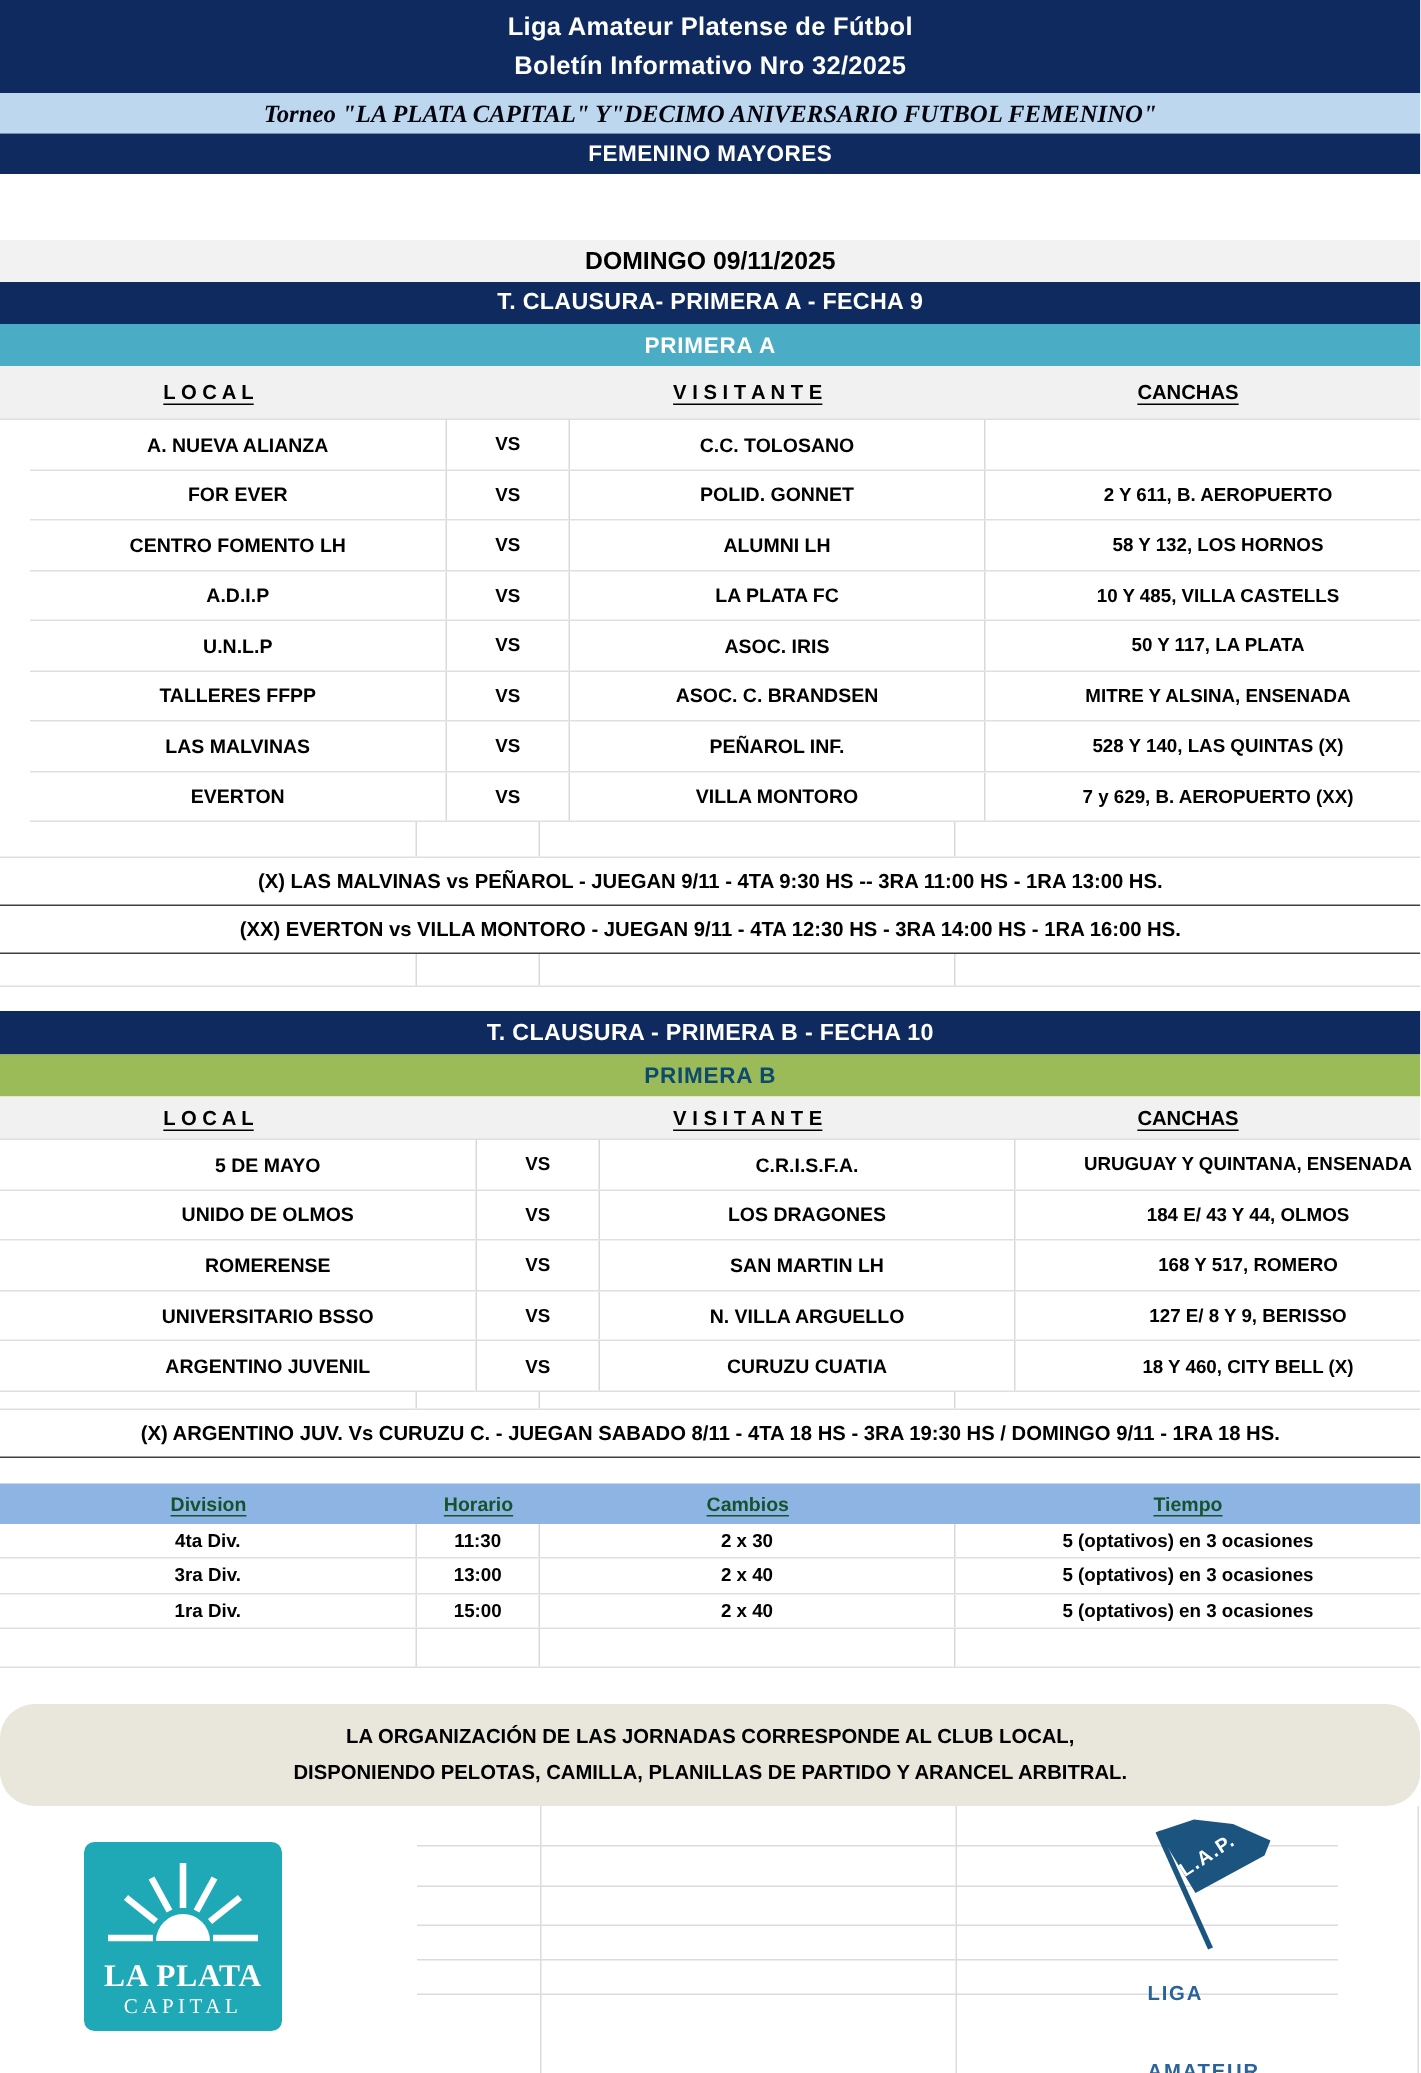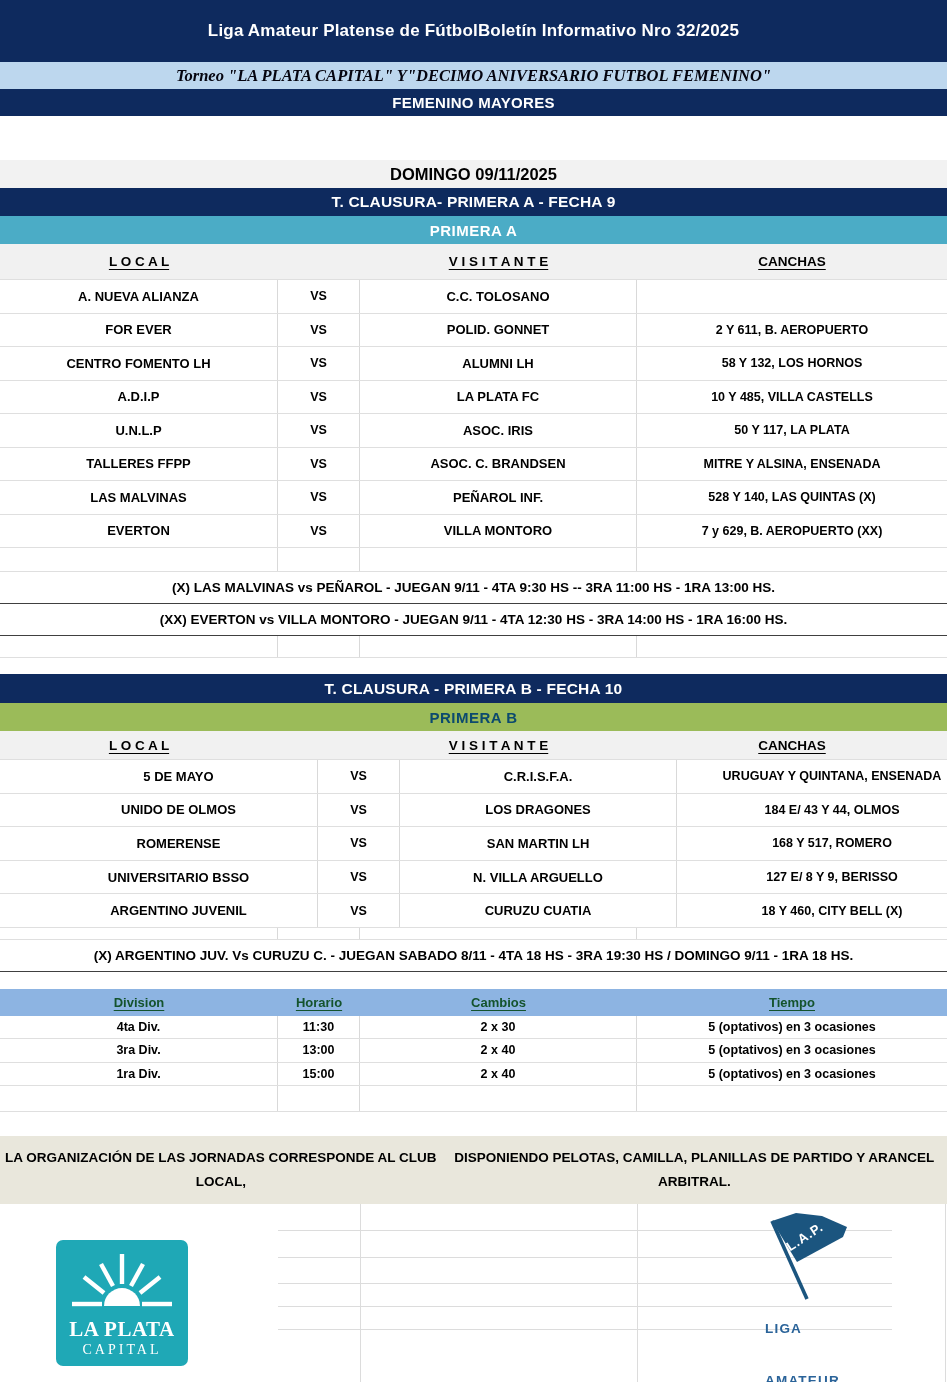--- a/index.html
+++ b/index.html
@@ -1,21 +1,21 @@
 <!DOCTYPE html>
 <html><head>
 <meta charset="utf-8">
 <style>
   html,body { margin:0; padding:0; background:#ffffff; }
   .page {
     position:relative; width:947px; height:1382px; background:#fff;
     font-family:"Liberation Sans", sans-serif; color:#000; overflow:hidden;
   }
   
-  .band { display:flex; align-items:center; justify-content:center; text-align:center; box-sizing:border-box; }
+  .band { display:flex; flex-direction:column; align-items:center; justify-content:center; text-align:center; box-sizing:border-box; }
   .band-navy   { background:#0e2a5e; color:#fff; font-weight:bold; }
   .band-powder { background:#bdd7ee; }
   .band-gray   { background:#f2f2f2;margin-top:44px; }
   .band-teal   { background:#4bacc6; color:#fff; font-weight:bold;text-align:right; }
   .band-green  { background:#9bbb59; color:#0c4a6e; font-weight:bold; }
   .band-beige  { background:#e9e7dc; }
   .band-footer { background:#8db4e2; }
 
   .title-band { height:62px; font-size:17px; line-height:26px; letter-spacing:0.2px; }
   .torneo-band { height:27px; font-family:"Liberation Serif", serif; font-style:italic; font-weight:bold; font-size:16.5px; color:#050510; }
@@ -30,45 +30,45 @@
   .t-row { display:grid; grid-template-columns:278px 82px 277px 310px; box-sizing:border-box; }
   .t-row > div { display:flex; align-items:center; justify-content:center; text-align:center; box-sizing:border-box; }
   .rb > div:nth-child(1), .rb > div:nth-child(2), .rb > div:nth-child(3) { border-right:1px solid #d9d9d9; }
   .hb { border-bottom:1px solid #dfdfdf; }
 
   .colhead-row { background:#f1f1f1; }
   .colhead-row .lbl { font-weight:bold; font-size:13.5px; text-decoration:underline; text-underline-offset:3px; }
   .colhead-a { height:36px; }
   .colhead-b { height:29px; }
 
-  .row-a { height:33.5px; }
+  .row-a { height:33.5px;margin-left:20px; }
   .row-b { height:33.6px;padding-left:40px; }
   .team { font-weight:bold; font-size:13px; }
   .vs   { font-weight:bold; font-size:12.5px; }
   .addr { font-weight:bold; font-size:12.5px; }
 
   .empty-row { background:#fff; }
   .spacer { background:#fff; }
 
   .note-row { display:flex; align-items:center; justify-content:center; text-align:center;
               height:32px; font-weight:bold; font-size:13.5px; border-bottom:1px solid #404040; box-sizing:border-box; }
 
   
   .sched-head { background:#8db4e2; height:27px; }
   .sched-head .lbl { color:#14532d; font-weight:bold; font-size:13px; text-decoration:underline; text-underline-offset:3px; }
   .sched-row { height:23.34px; font-weight:bold; font-size:12.5px; }
 
   
-  .org-band { height:68px; font-weight:bold; font-size:13.5px; line-height:24px; color:#000; }
+  .org-band { height:68px; font-weight:bold; font-size:13.5px; line-height:24px; color:#000;border-radius:23px; }
 
   
   .logo-zone { position:relative; height:198px; background:#fff; }
   .hline { position:absolute; left:278px; width:614px; height:1px; background:#dcdcdc; }
   .vline { position:absolute; top:0; bottom:0; width:1px; background:#dcdcdc; }
-  .logo-left { position:absolute; left:56px; top:36px; width:132px; height:126px; }
+  .logo-left { position:absolute; left:56px; top:24px; width:132px; height:126px; }
   .logo-right { position:absolute; left:752px; top:2px; width:170px; height:196px; }
   .lap-lines { position:absolute; left:13px; top:79px; color:#2a6399; font-weight:bold;
                font-size:13.5px; line-height:17.5px; letter-spacing:1.2px; white-space:pre; }
   .footer-strip { height:24px; }
 </style>
 </head>
 <body>
 
 <div class="page">
 

